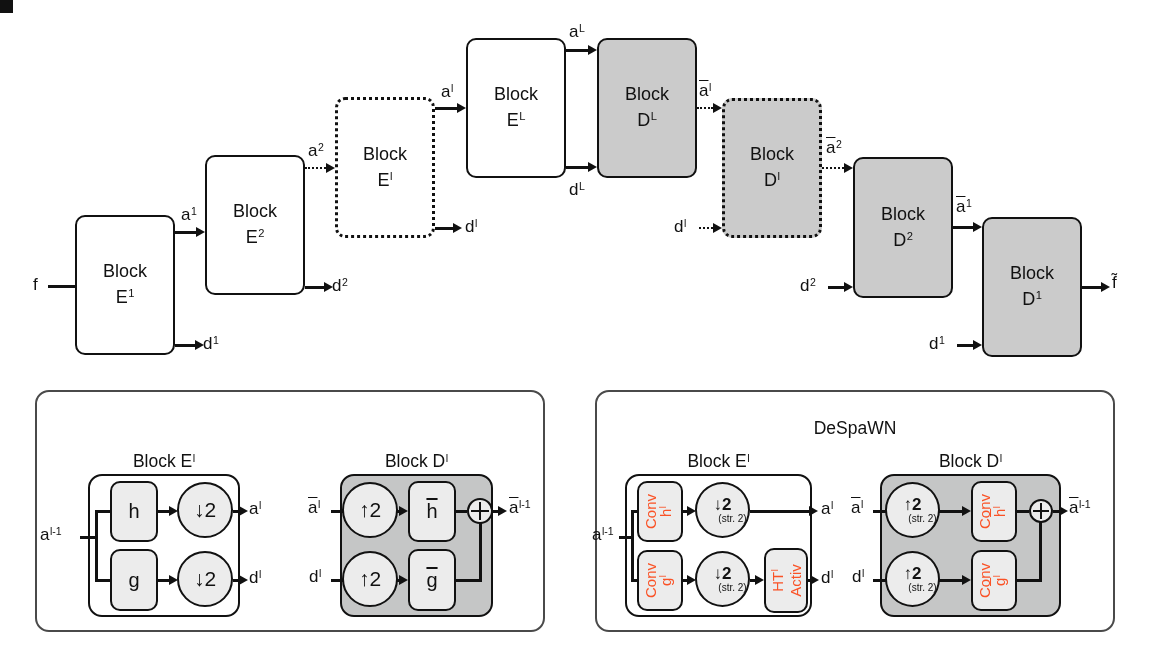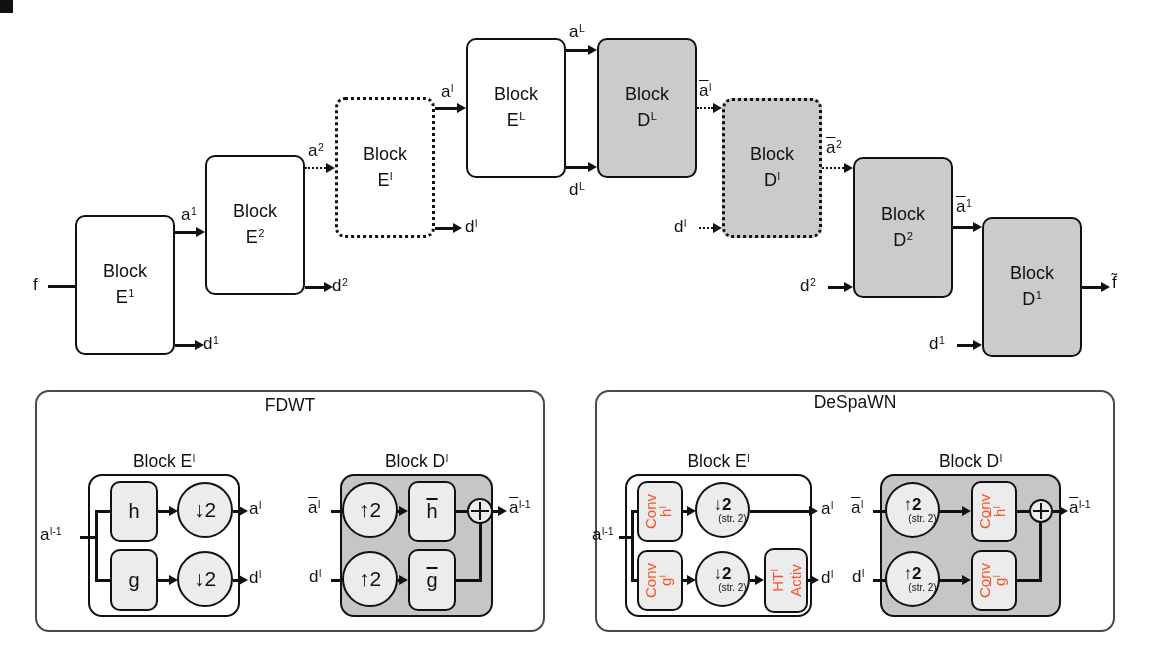--- a/index.html
+++ b/index.html
@@ -139,21 +139,20 @@
 
   <div class="mlabel" style="left:929px;top:334px;"><span>d</span><span class="sup">1</span></div>
   <div class="line" style="left:957px;top:344px;width:16px;"></div>
   <div class="ah" style="left:973px;top:340px;"></div>
 
   <div class="line" style="left:1082px;top:286px;width:19px;"></div>
   <div class="ah" style="left:1101px;top:282px;"></div>
   <div class="mlabel" style="left:1112px;top:273px;"><span>f̃</span></div>
 
   <div class="panel" style="left:35px;top:390px;width:510px;height:242px;"></div>
-  <div class="ptitle" style="left:35px;top:395px;width:510px;">FDWT</div>
 
   <div class="blabel" style="left:88px;top:451px;width:152px;"><span>Block E</span><span class="sup">l</span></div>
   <div class="ibox" style="left:88px;top:474px;width:152px;height:143px;"></div>
 
   <div class="mlabel" style="left:40px;top:525px;"><span>a</span><span class="sup">l-1</span></div>
   <div class="line" style="left:80px;top:536px;width:17px;"></div>
   <div class="vline" style="left:95px;top:510px;height:71px;"></div>
   <div class="line" style="left:95px;top:510px;width:16px;"></div>
   <div class="line" style="left:95px;top:579px;width:16px;"></div>
 
@@ -207,21 +206,21 @@
   </div>
   <div class="line" style="left:396px;top:579px;width:4px;"></div>
   <div class="ah" style="left:399px;top:575px;"></div>
   <div class="comp" style="left:408px;top:549px;width:48px;height:62px;">
     <span><span class="bar">g</span></span>
   </div>
   <div class="line" style="left:456px;top:579px;width:26px;"></div>
   <div class="vline" style="left:479px;top:522px;height:59px;"></div>
 
   <div class="panel" style="left:595px;top:390px;width:520px;height:242px;"></div>
-  <div class="ptitle" style="left:595px;top:392px;width:520px;">DeSpaWN</div>
+  <div class="ptitle" style="left:595px;top:418px;width:520px;">DeSpaWN</div>
 
   <div class="blabel" style="left:625px;top:451px;width:187px;"><span>Block E</span><span class="sup">l</span></div>
   <div class="ibox" style="left:625px;top:474px;width:187px;height:143px;"></div>
 
   <div class="mlabel" style="left:592px;top:525px;"><span>a</span><span class="sup">l-1</span></div>
   <div class="line" style="left:619px;top:536px;width:14px;"></div>
   <div class="vline" style="left:631px;top:510px;height:71px;"></div>
   <div class="line" style="left:631px;top:510px;width:8px;"></div>
   <div class="line" style="left:631px;top:579px;width:8px;"></div>
 

